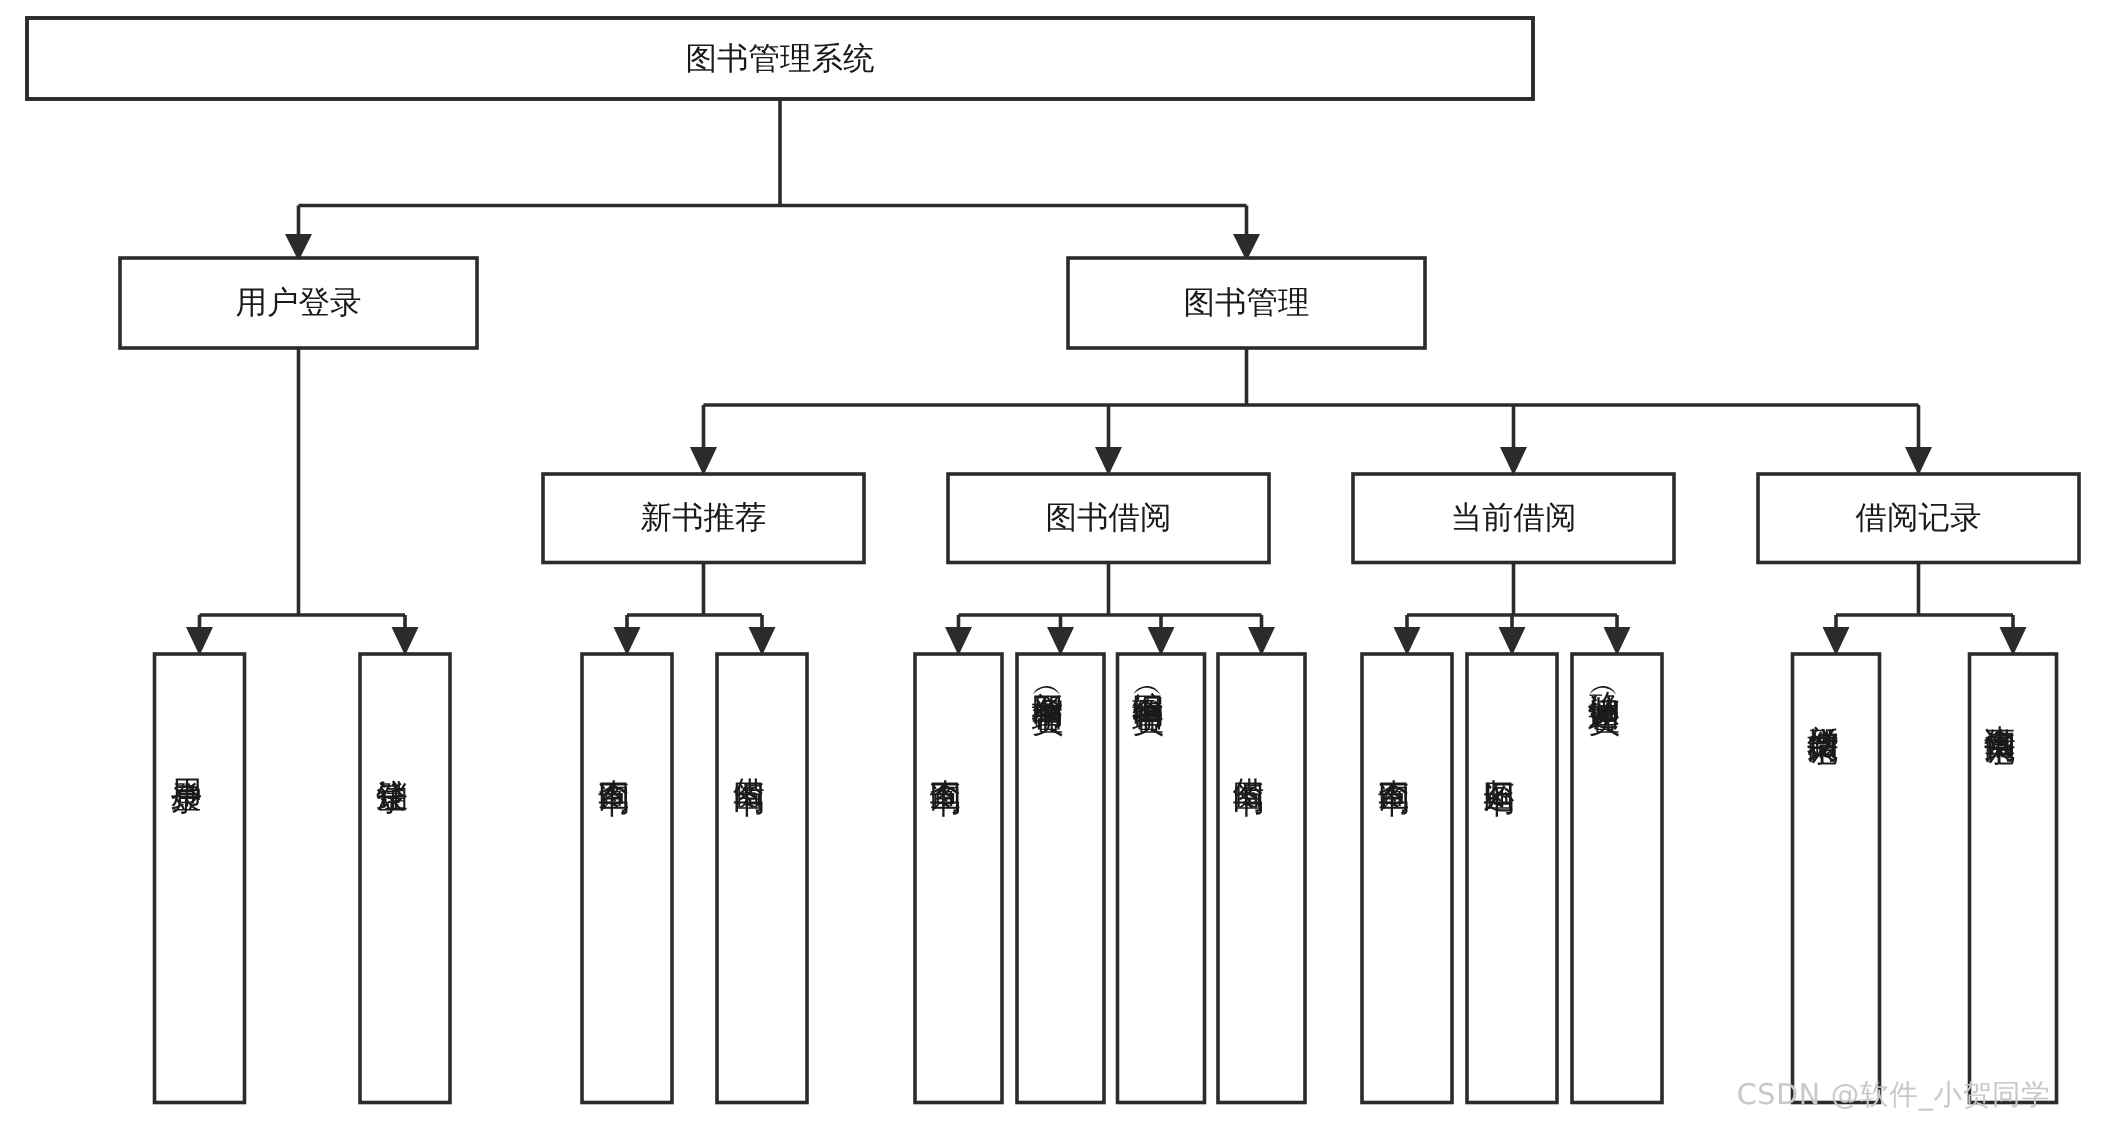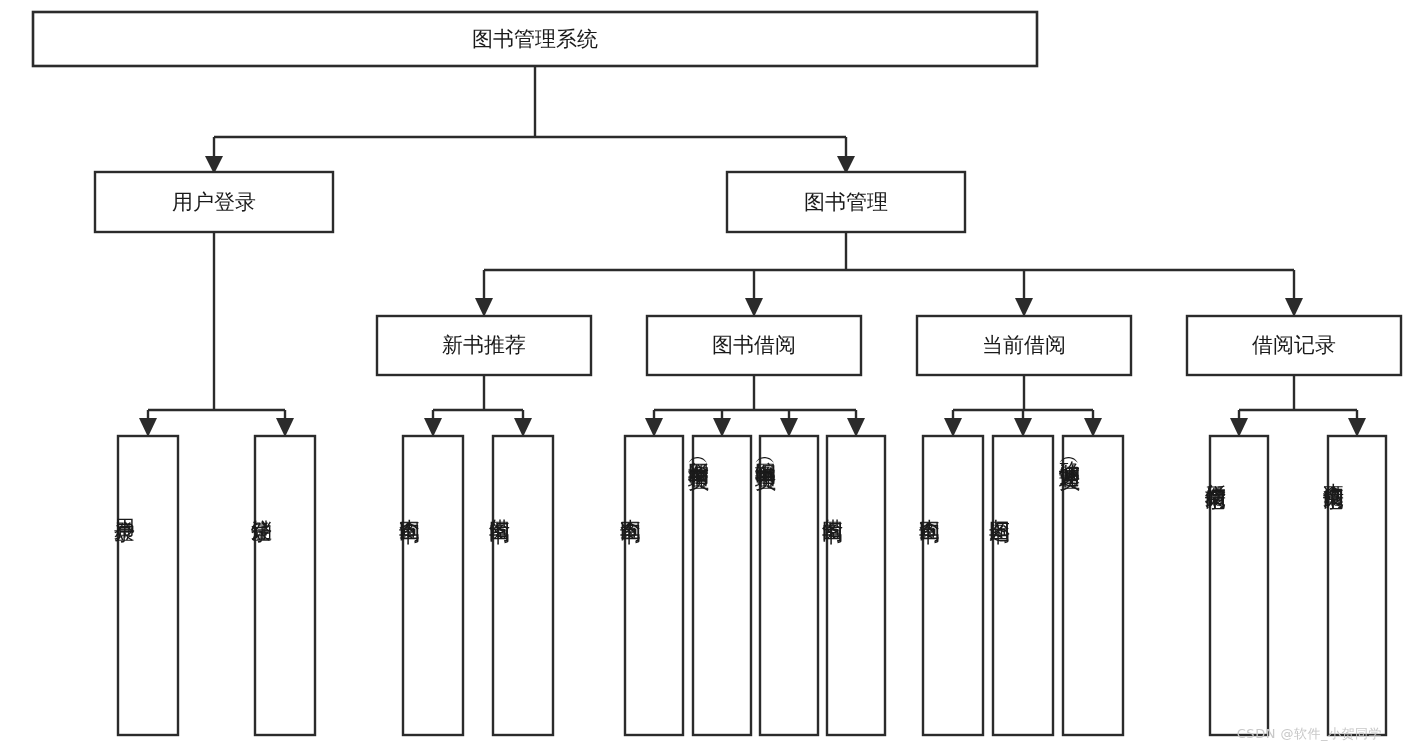--- a/index.html
+++ b/index.html
@@ -12,21 +12,20 @@
     height: 747px;
     position: relative;
     overflow: hidden;
     font-family: "DejaVu Sans", "Liberation Sans", sans-serif;
   }
   #diagram-root {
     position: absolute;
     left: 0; top: 0;
     width: 1377px;
     height: 747px;
-    padding-left: 15px;
   }
   svg#chart-svg {
     display: block;
     width: 1405px;
     height: 747px;
   }
   .node-rect {
     fill: #ffffff;
     stroke: #2b2b2b;
     stroke-width: 2.4;
@@ -67,21 +66,21 @@
     letter-spacing: 1.5px;
     text-align: start;
     white-space: nowrap;
     pointer-events: none;
   }
   .watermark {
     position: absolute;
     right: 10px;
     bottom: 4px;
     font-family: "DejaVu Sans", "Liberation Sans", sans-serif;
-    font-size: 13px;
+    font-size: 19px;
     color: #c8c8c8;
     letter-spacing: 0.5px;
     white-space: nowrap;
   }
 </style>
 </head>
 <body>
 
 <div id="diagram-root">
 

